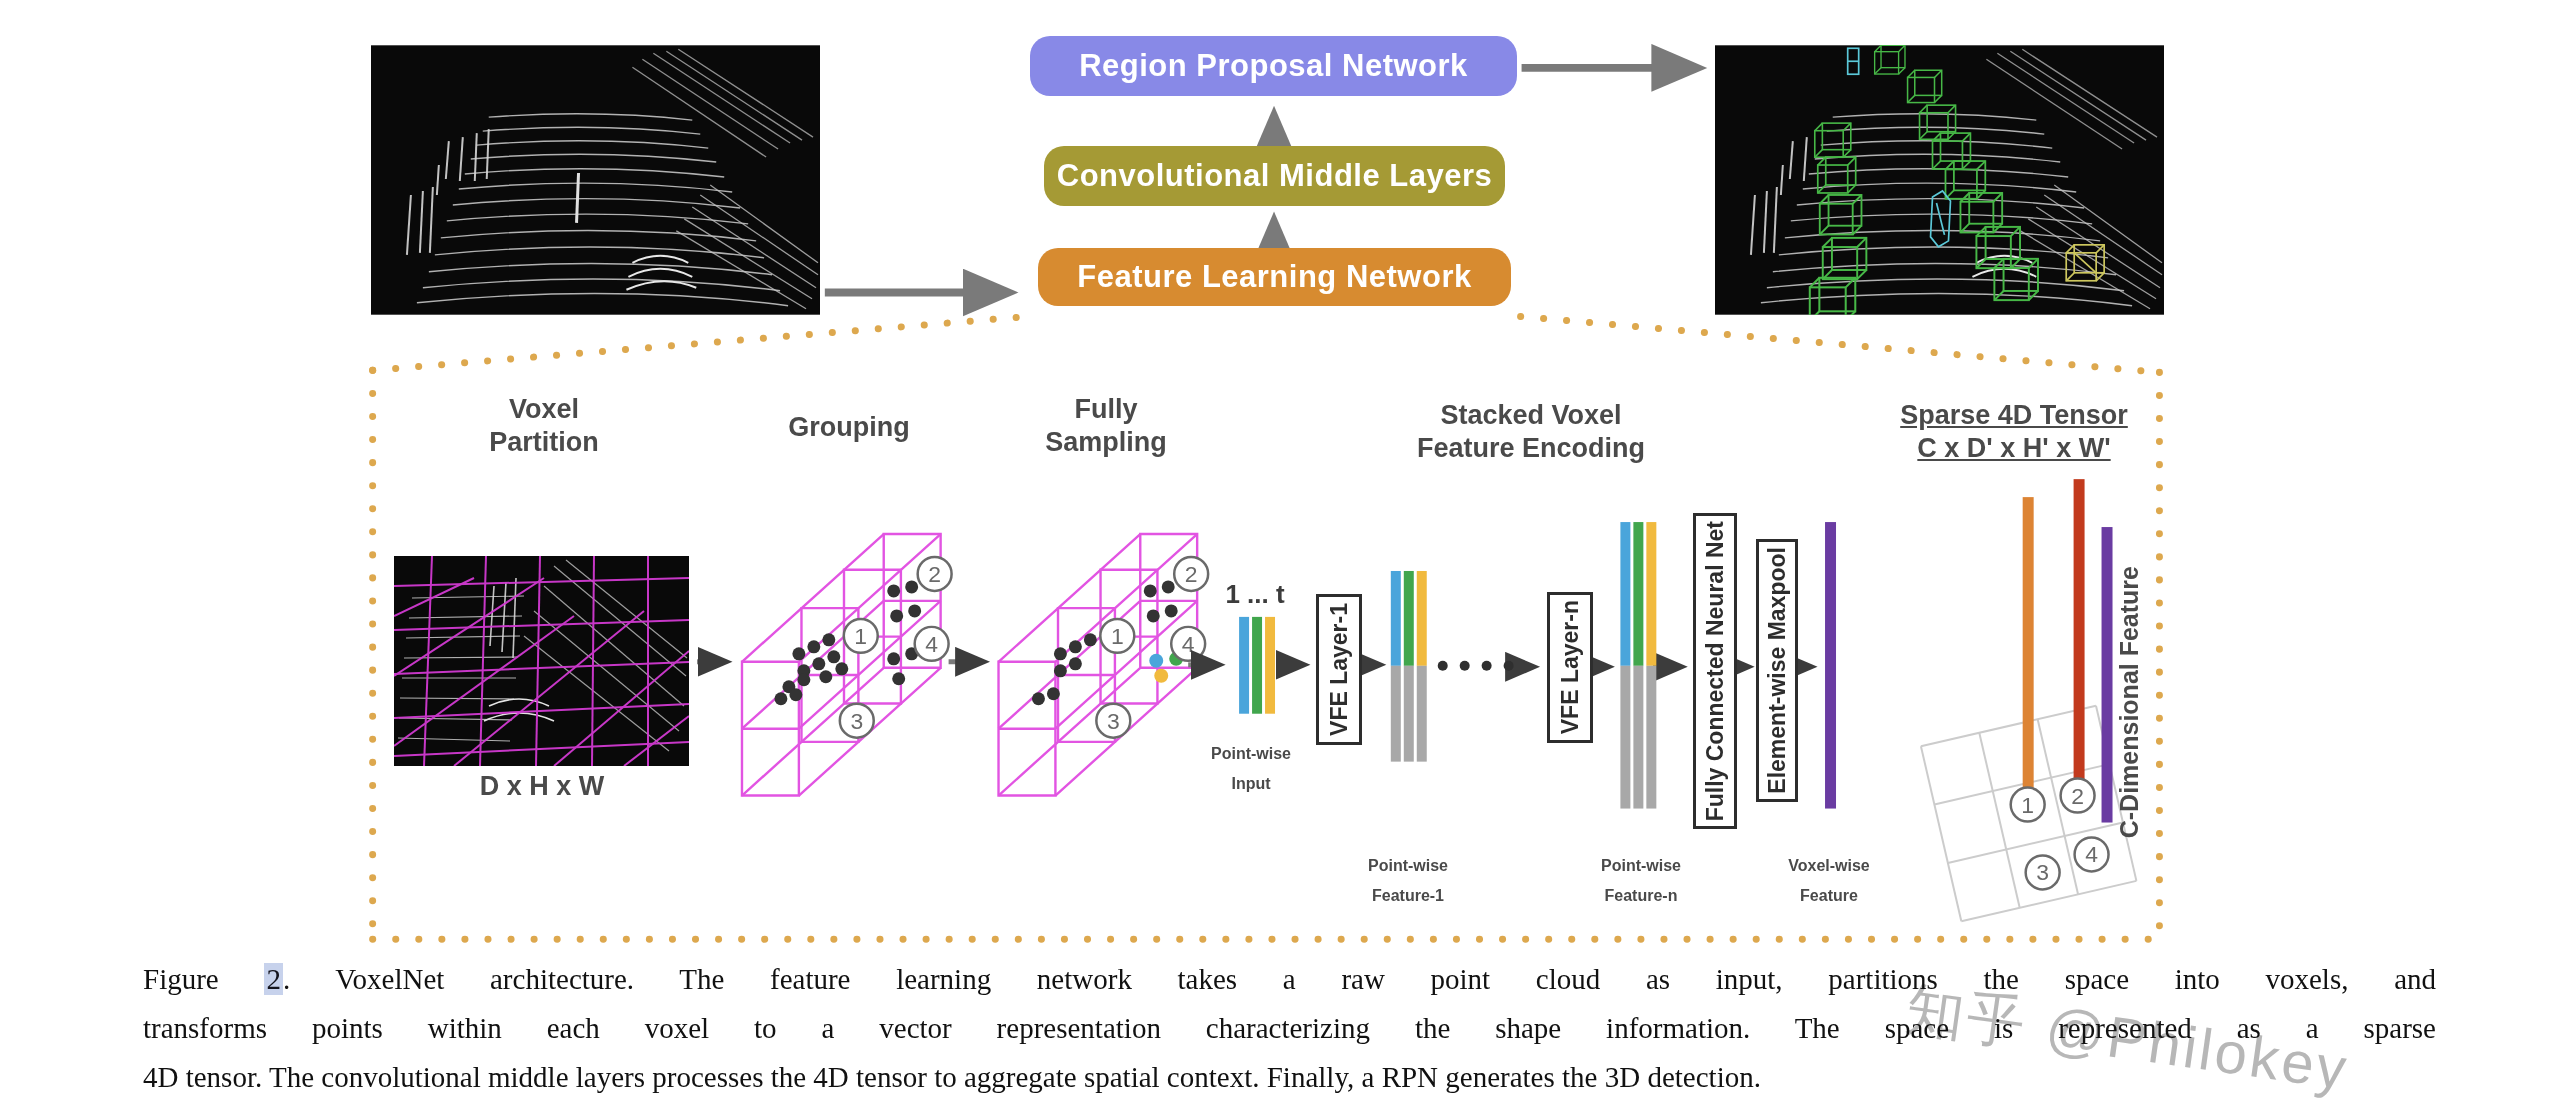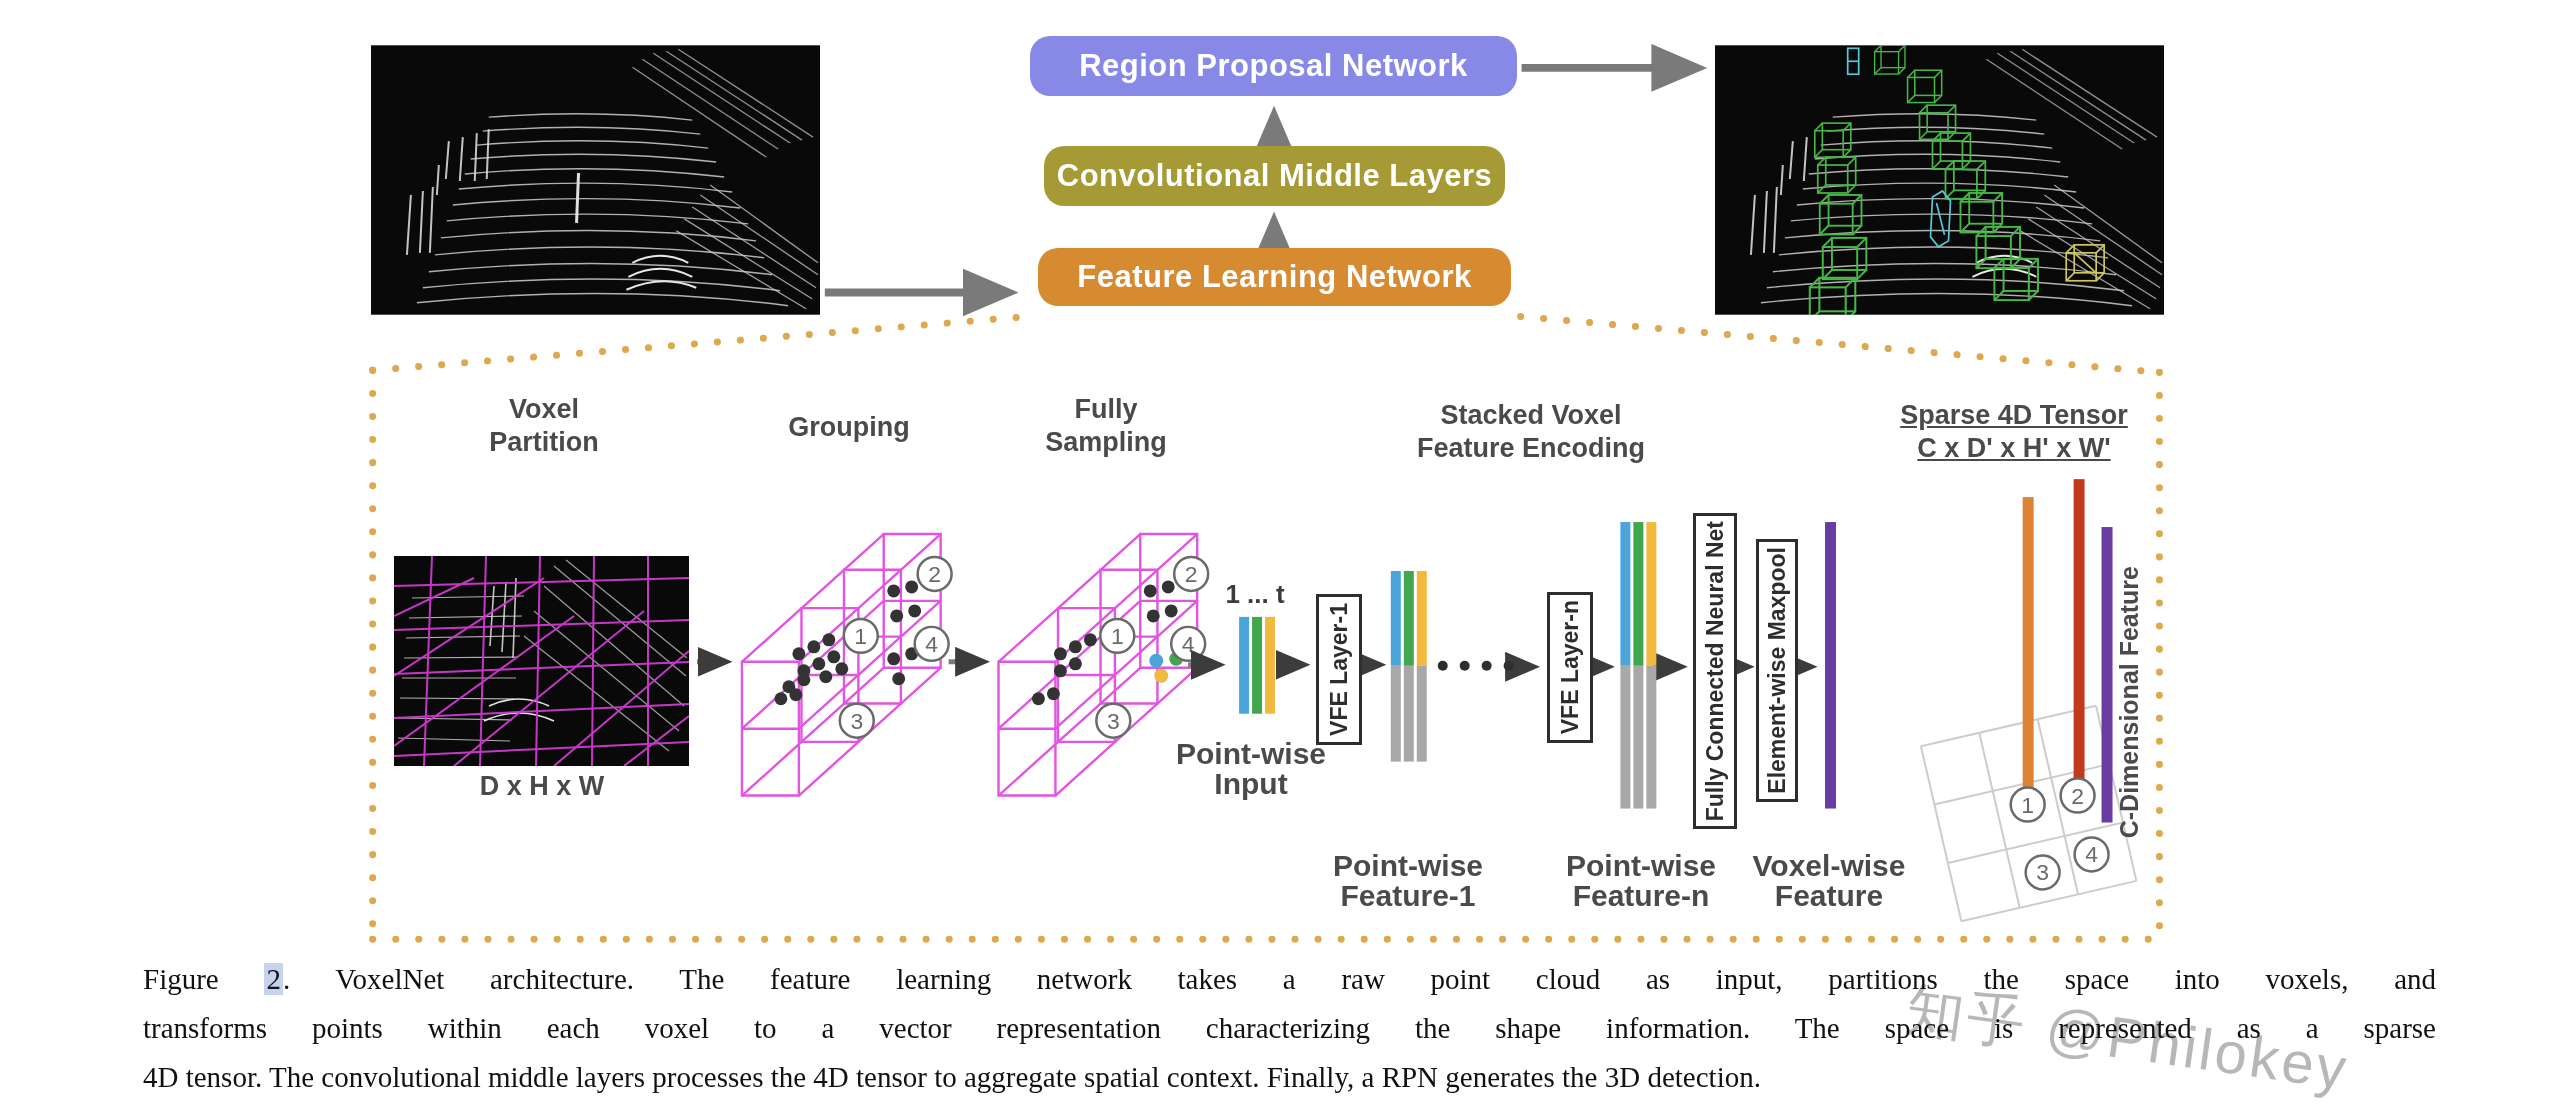--- a/index.html
+++ b/index.html
@@ -24,21 +24,21 @@
   .numcirc{fill:#fff;stroke:#6a6a6a;stroke-width:2.5;}
   .numtxt{fill:#6a6a6a;font-size:23px;font-family:"Liberation Sans",sans-serif;text-anchor:middle;}
   .arrow-big{stroke:var(--c-arrow);stroke-width:8;fill:none;}
   .arrow-small{stroke:var(--c-arrow);stroke-width:5;fill:none;}
   .dotted{stroke:var(--c-dotted);stroke-width:7;fill:none;stroke-linecap:round;stroke-dasharray:0.1 23;}
   .gridline{stroke:#cccccc;stroke-width:2;fill:none;}
   
   .colhead{position:absolute;text-align:center;color:var(--c-header-text);font-weight:bold;
            font-size:27px;line-height:33px;z-index:7;}
   .lbl{position:absolute;text-align:center;color:var(--c-header-text);font-weight:bold;
-       font-size:30px;line-height:30px;z-index:7;}
+       font-size:16px;line-height:30px;z-index:7;}
   .seq-lbl{font-size:26px;color:#3c3c3c;}
   .opbox{position:absolute;background:#fff;border:3px solid #2d2d2d;display:flex;align-items:center;
          justify-content:center;z-index:7;}
   .vtext{writing-mode:vertical-rl;transform:rotate(180deg);white-space:nowrap;
          font-weight:bold;font-size:23px;color:#2d2d2d;}
   .cdim{position:absolute;z-index:7;display:flex;align-items:center;}
   .cdim .vtext{color:var(--c-header-text);font-size:25px;}
   
   .caption{position:absolute;left:143px;top:955px;width:2293px;z-index:9;
            font-family:"Liberation Serif",serif;font-size:29px;color:#111;}

